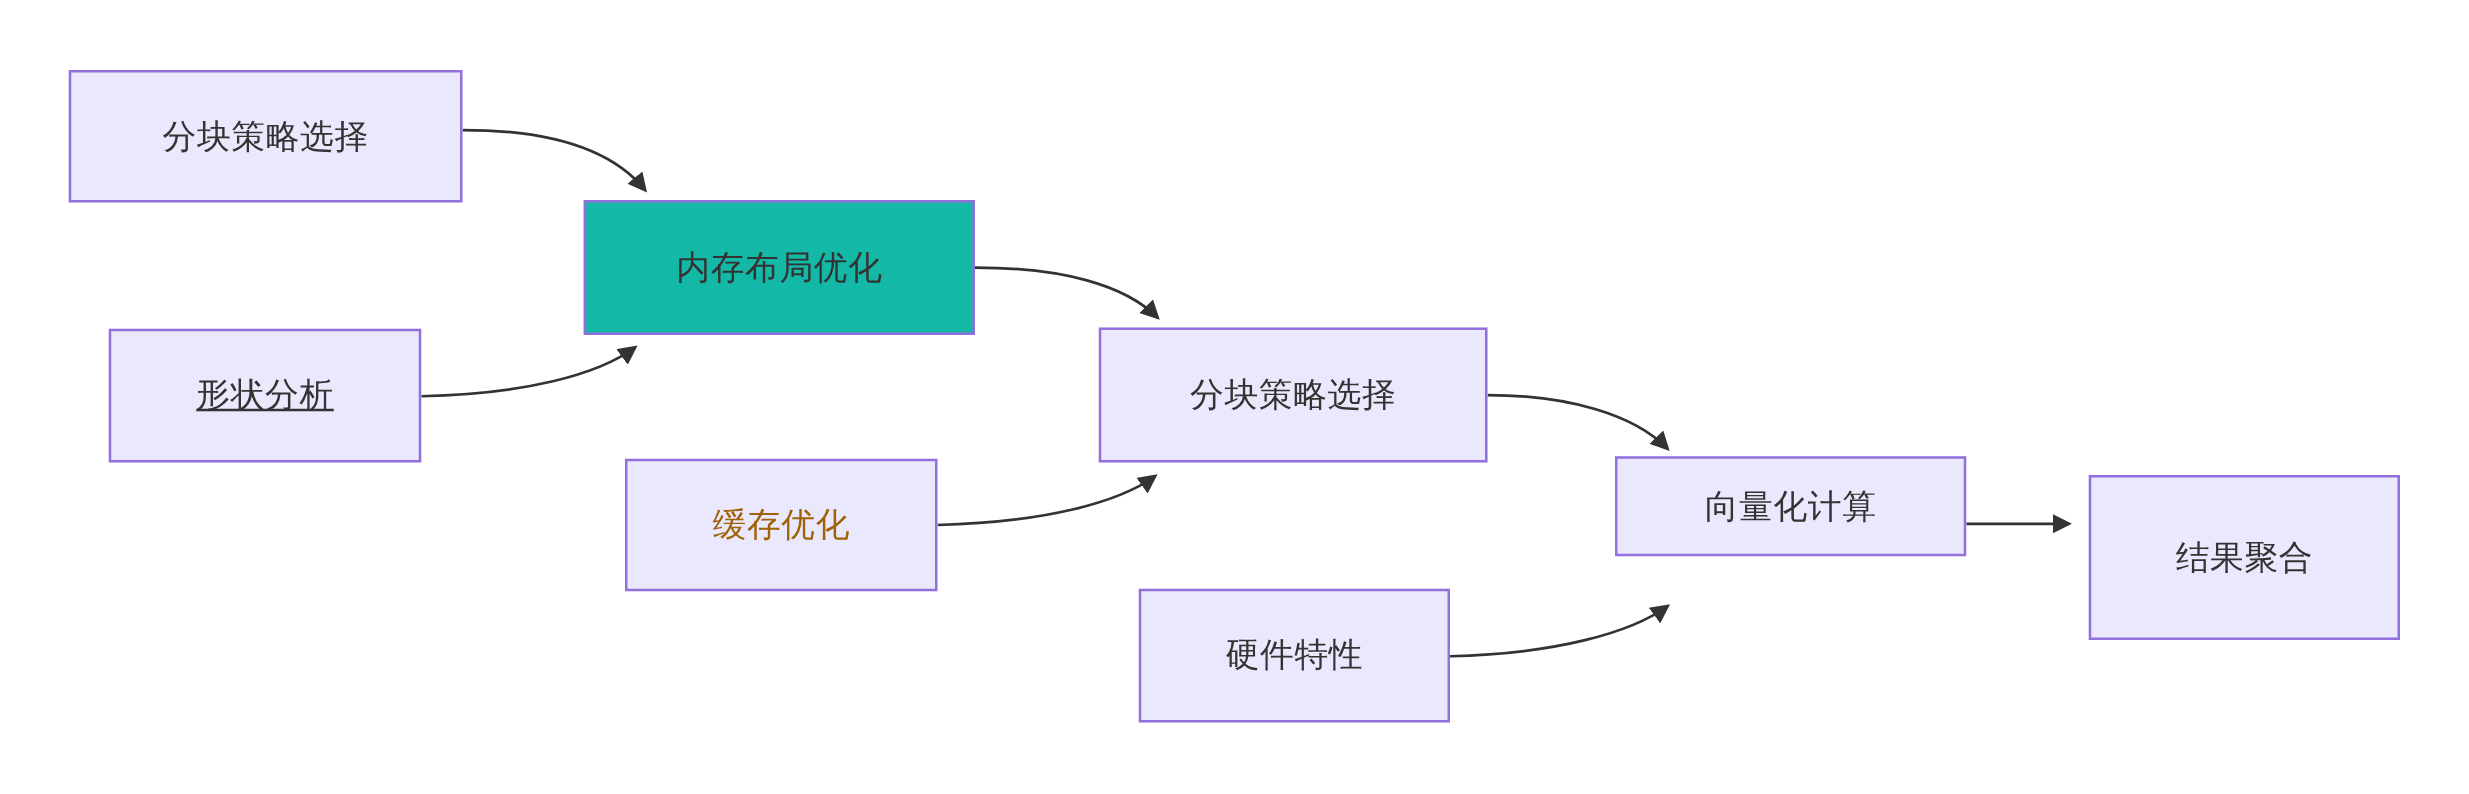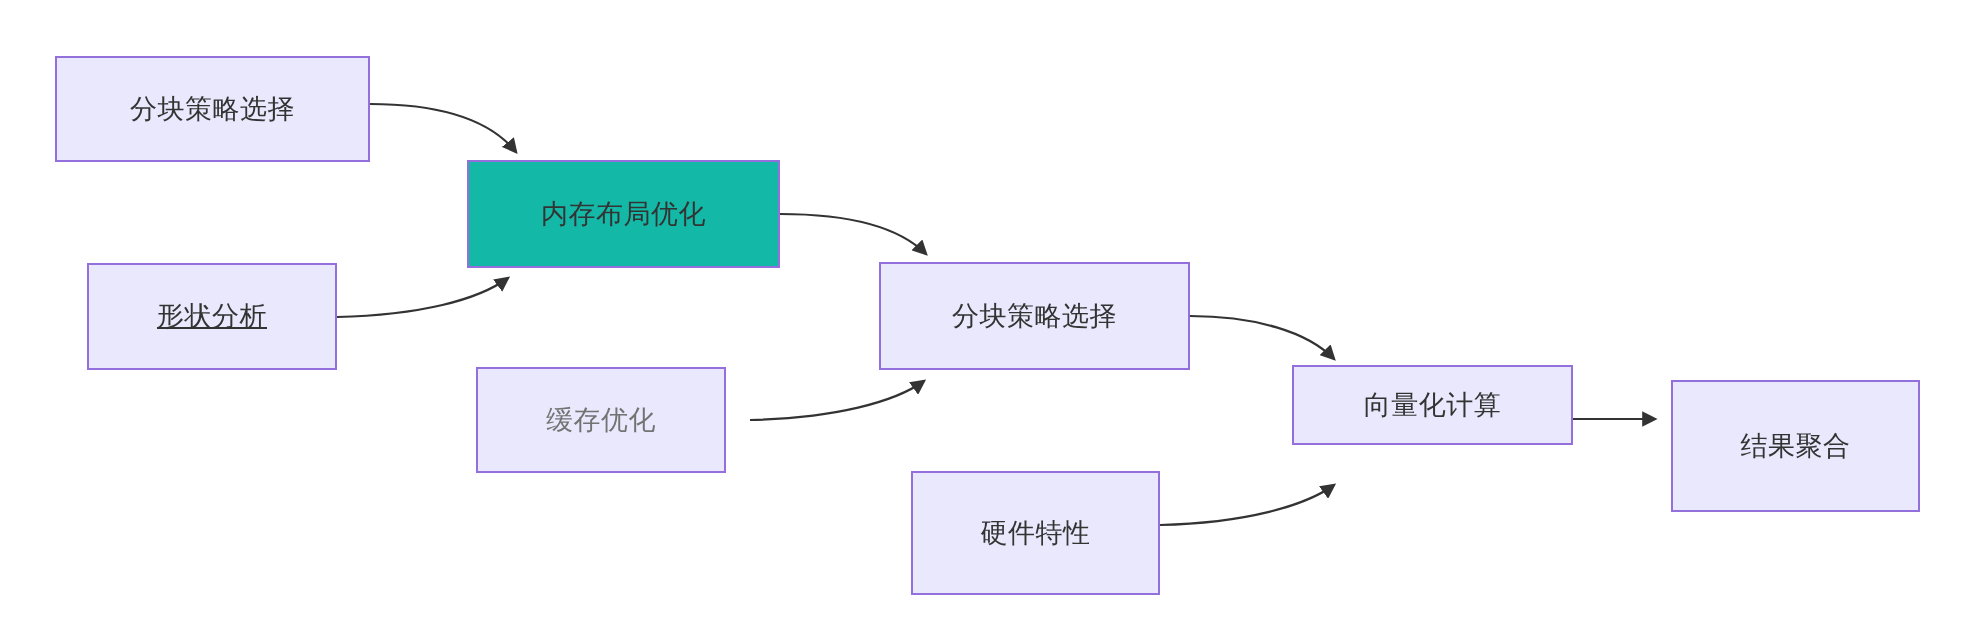--- a/index.html
+++ b/index.html
@@ -74,27 +74,27 @@
       </div>
       <div class="node" style="left: 467px; top: 160px; width: 313px; height: 108px; background: #14b8a6; border-color: rgb(147, 112, 219); color: rgb(51, 51, 51);">
         <span class="node-label">内存布局优化</span>
       </div>
       <div class="node" style="left: 87px; top: 263px; width: 250px; height: 107px; background: rgb(233, 232, 252); border-color: rgb(147, 112, 219); color: rgb(51, 51, 51); text-decoration: underline;">
         <span class="node-label">形状分析</span>
       </div>
       <div class="node" style="left: 879px; top: 262px; width: 311px; height: 108px; background: rgb(233, 232, 252); border-color: rgb(147, 112, 219); color: rgb(51, 51, 51);">
         <span class="node-label">分块策略选择</span>
       </div>
-      <div class="node" style="left: 476px; top: 367px; width: 250px; height: 106px; background: rgb(233, 232, 252); border-color: rgb(147, 112, 219); color: #737373;">
+      <div class="node" style="left: 500px; top: 367px; width: 250px; height: 106px; background: rgb(233, 232, 252); border-color: rgb(147, 112, 219); color: #a16207;">
         <span class="node-label">缓存优化</span>
       </div>
       <div class="node" style="left: 1292px; top: 365px; width: 281px; height: 80px; background: rgb(233, 232, 252); border-color: rgb(147, 112, 219); color: rgb(51, 51, 51);">
         <span class="node-label">向量化计算</span>
       </div>
-      <div class="node" style="left: 911px; top: 471px; width: 249px; height: 124px; background: rgb(233, 232, 252); border-color: rgb(147, 112, 219); color: rgb(51, 51, 51);">
+      <div class="node" style="left: 911px; top: 471px; width: 249px; height: 107px; background: rgb(233, 232, 252); border-color: rgb(147, 112, 219); color: rgb(51, 51, 51);">
         <span class="node-label">硬件特性</span>
       </div>
       <div class="node" style="left: 1671px; top: 365px; width: 249px; height: 132px; background: rgb(233, 232, 252); border-color: rgb(147, 112, 219); color: rgb(51, 51, 51); margin-top: 15px;">
         <span class="node-label">结果聚合</span>
       </div>
     </div>
 
 </div>
 
 </body></html>

